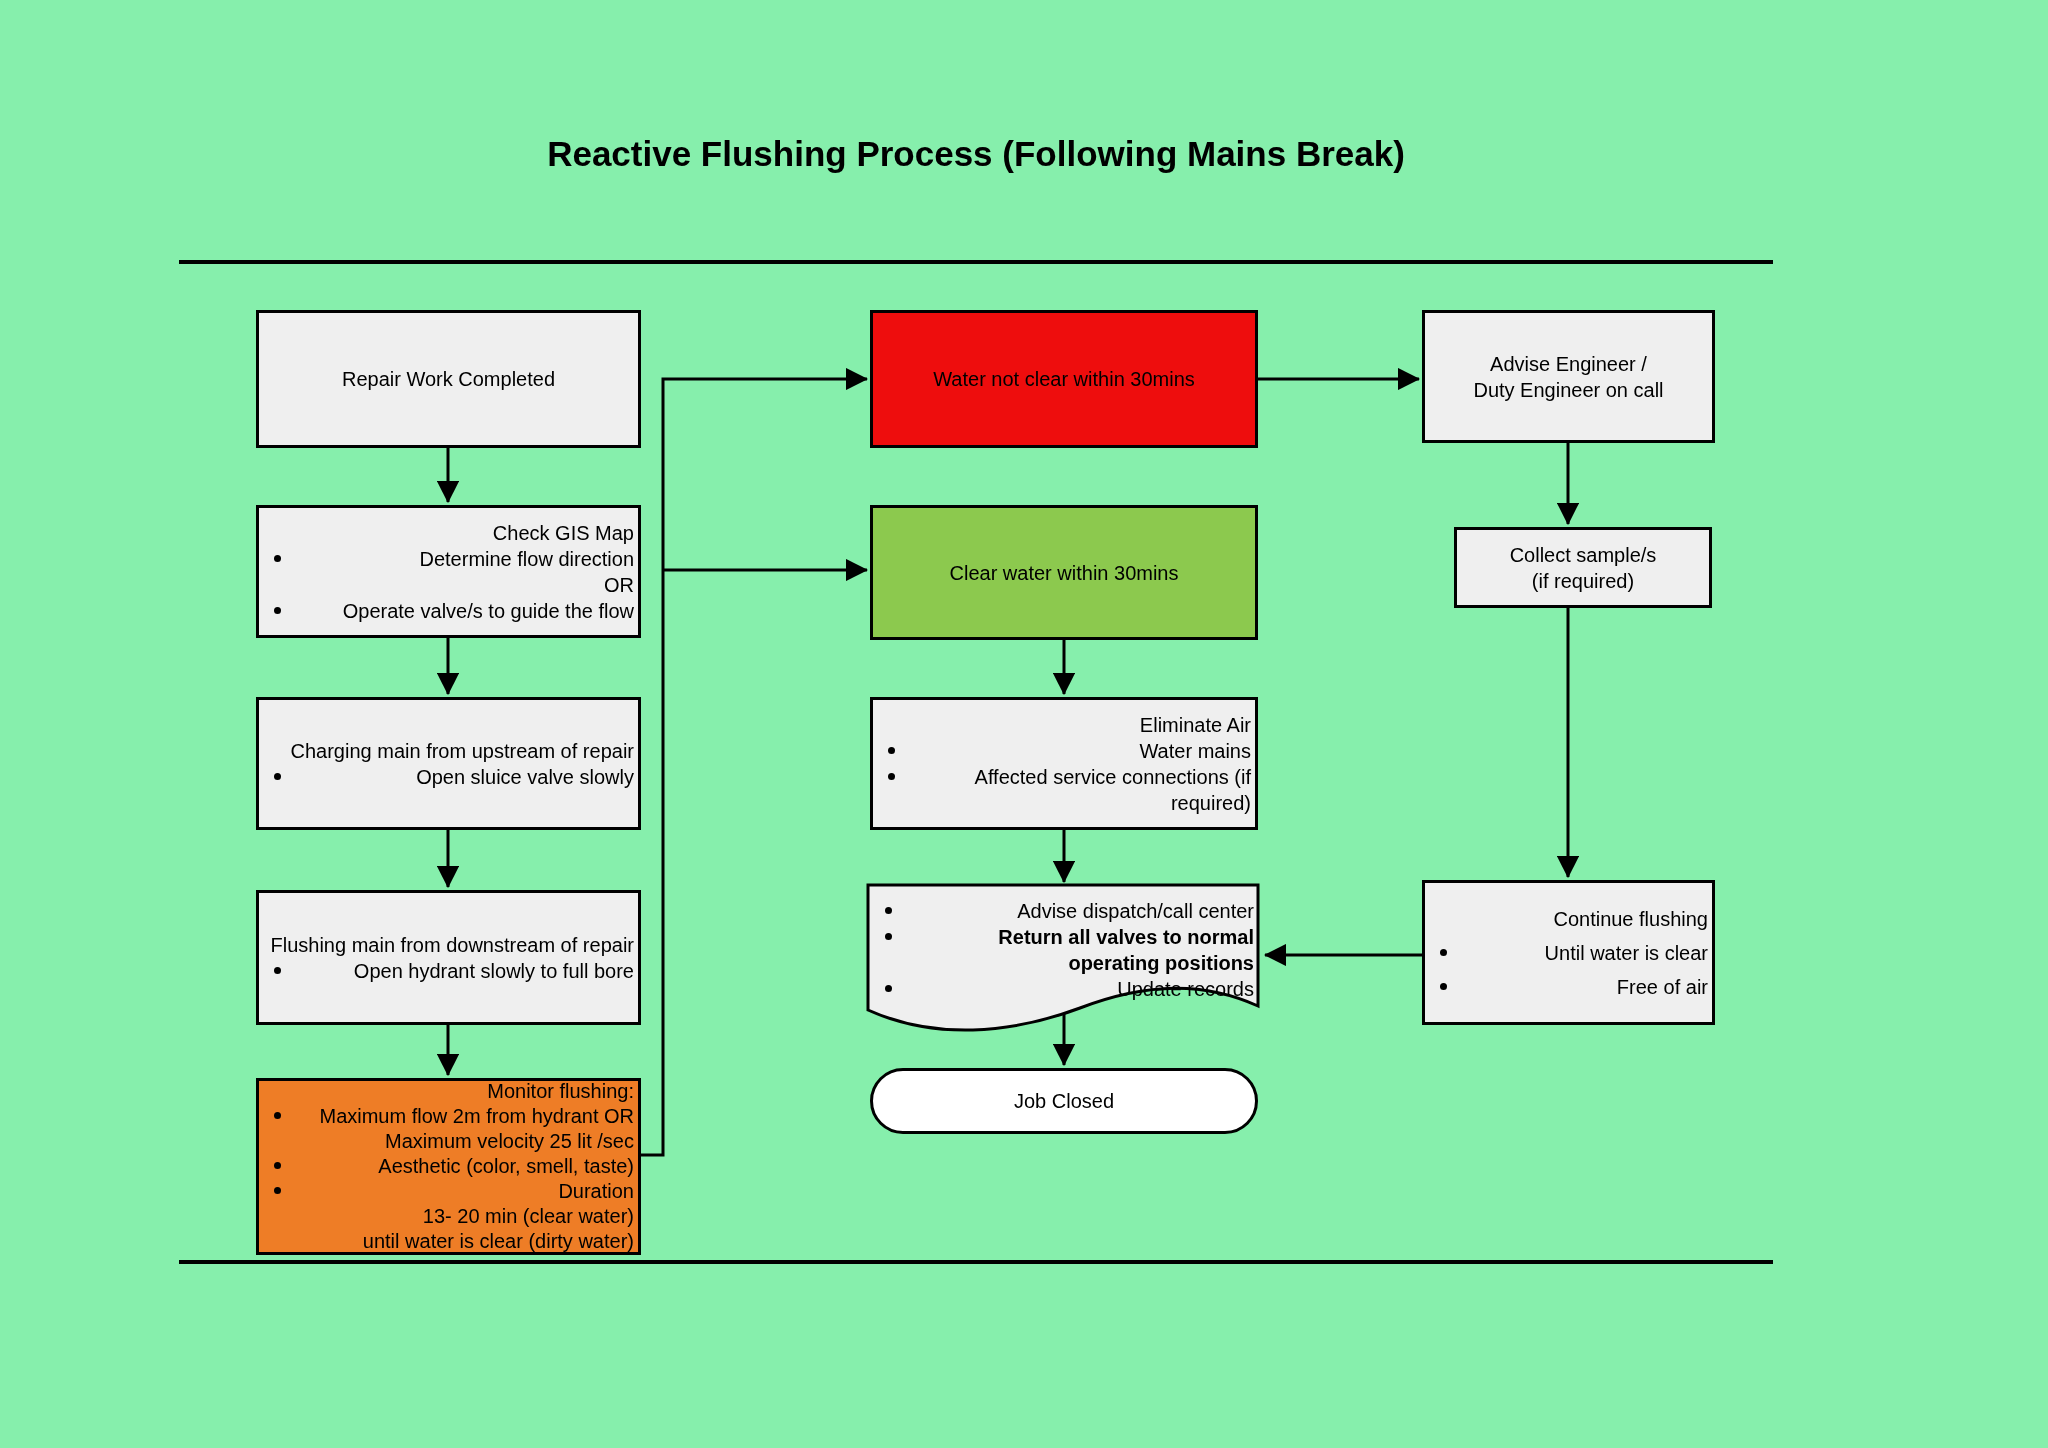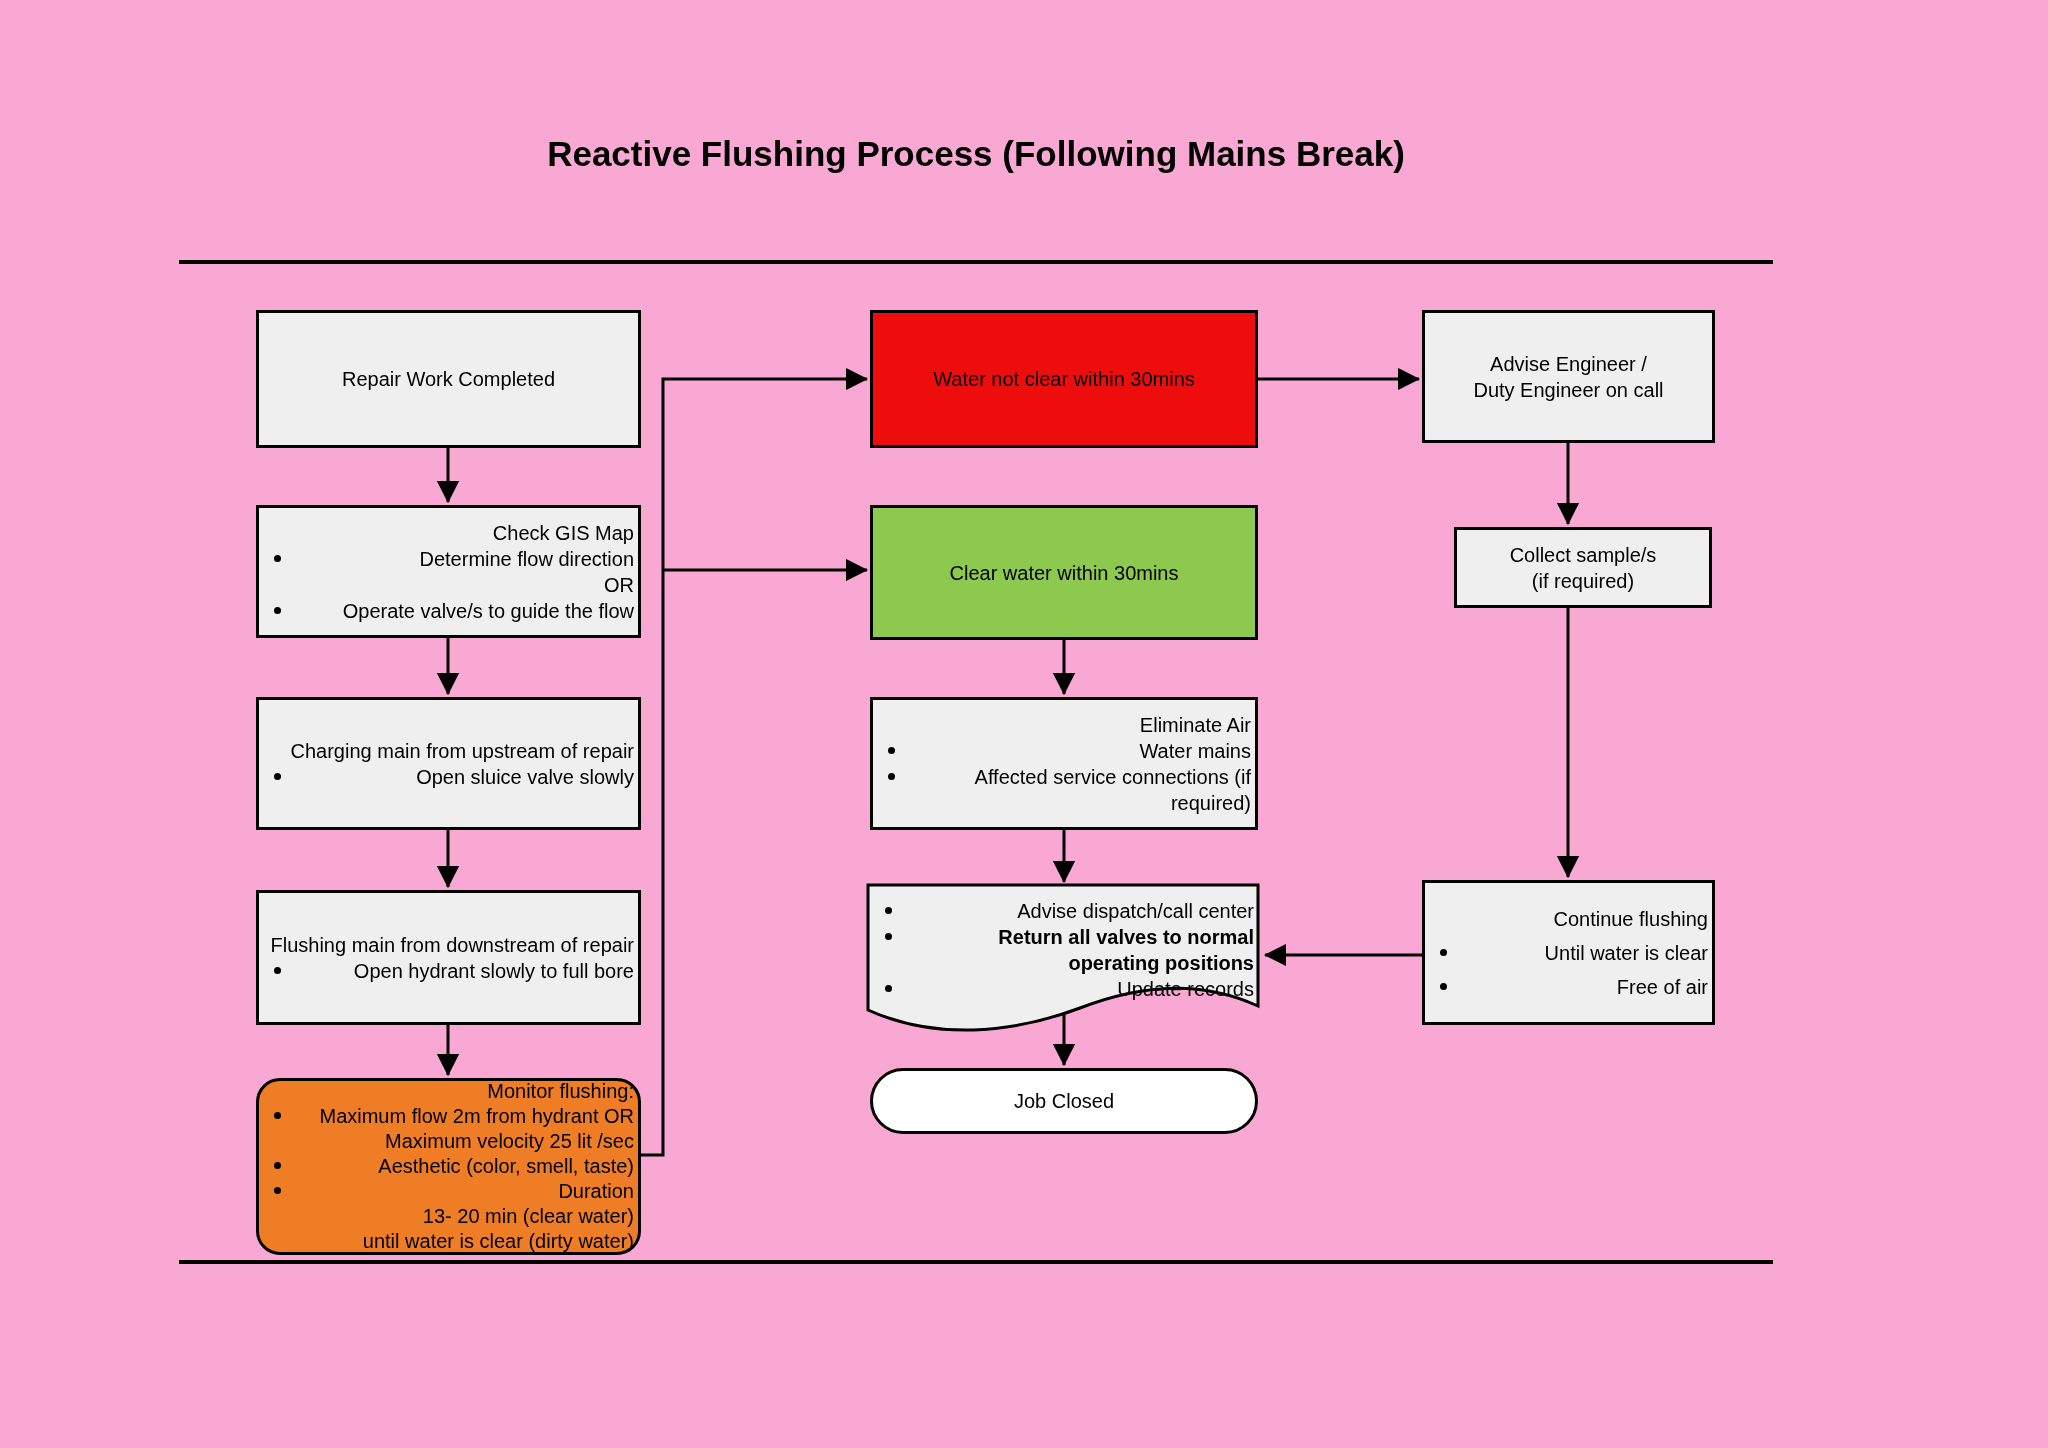--- a/index.html
+++ b/index.html
@@ -1,17 +1,17 @@
 <!DOCTYPE html>
 <html style="--color-red: #ee0d0d; --color-green: #8cc94e; --color-orange: #ee7d26; --color-box_fill: #efefef; --color-line: #000000;"><head>
 <meta charset="utf-8">
 <style>
   html,body{margin:0;padding:0;background:#ffffff;}
   .canvas{
-    position:relative;width:2048px;height:1448px;background:#f9a8d4;overflow:hidden;
+    position:relative;width:2048px;height:1448px;background:#86efac;overflow:hidden;
     font-family:"Liberation Sans",sans-serif;color:#000;
   }
   .title{
     position:absolute;left:179px;top:134px;width:1594px;
     font-size:35px;font-weight:bold;text-align:center;letter-spacing:0px;
   }
   .rule{position:absolute;left:179px;width:1594px;height:4px;background:#000;}
   .rule.top{top:260px;}
   .rule.bottom{top:1260px;}
   svg.wires{position:absolute;left:0;top:0;z-index:1;}
@@ -19,21 +19,21 @@
     position:absolute;box-sizing:border-box;z-index:2;
     background:var(--color-box_fill,#efefef);border:3px solid #000;
     font-size:20px;line-height:26px;
   }
   .box.center{display:flex;align-items:center;justify-content:center;text-align:center;flex-direction:column;}
   .box.list{display:flex;flex-direction:column;justify-content:center;padding:4px 4px 4px 0;}
   .box.noborder{background:transparent;border:none;}
   .box.stadium{border-radius:34px;background:#ffffff;}
   .box.red{background:var(--color-red,#ee0d0d);}
   .box.green{background:var(--color-green,#8cc94e);}
-  .box.orange{background:var(--color-orange,#ee7d26);line-height:25px;border-radius:24px;}
+  .box.orange{background:var(--color-orange,#ee7d26);line-height:25px;}
   .line{position:relative;padding-left:40px;text-align:right;}
   .line.head{padding-left:8px;}
   .line.deep{padding-left:88px;}
   .line.bullet::before{
     content:"";position:absolute;left:15px;top:9px;width:7px;height:7px;
     border-radius:50%;background:#000;
   }
   .box.orange .line.bullet::before{top:8px;}
   .line.bold{font-weight:bold;}
 </style>

